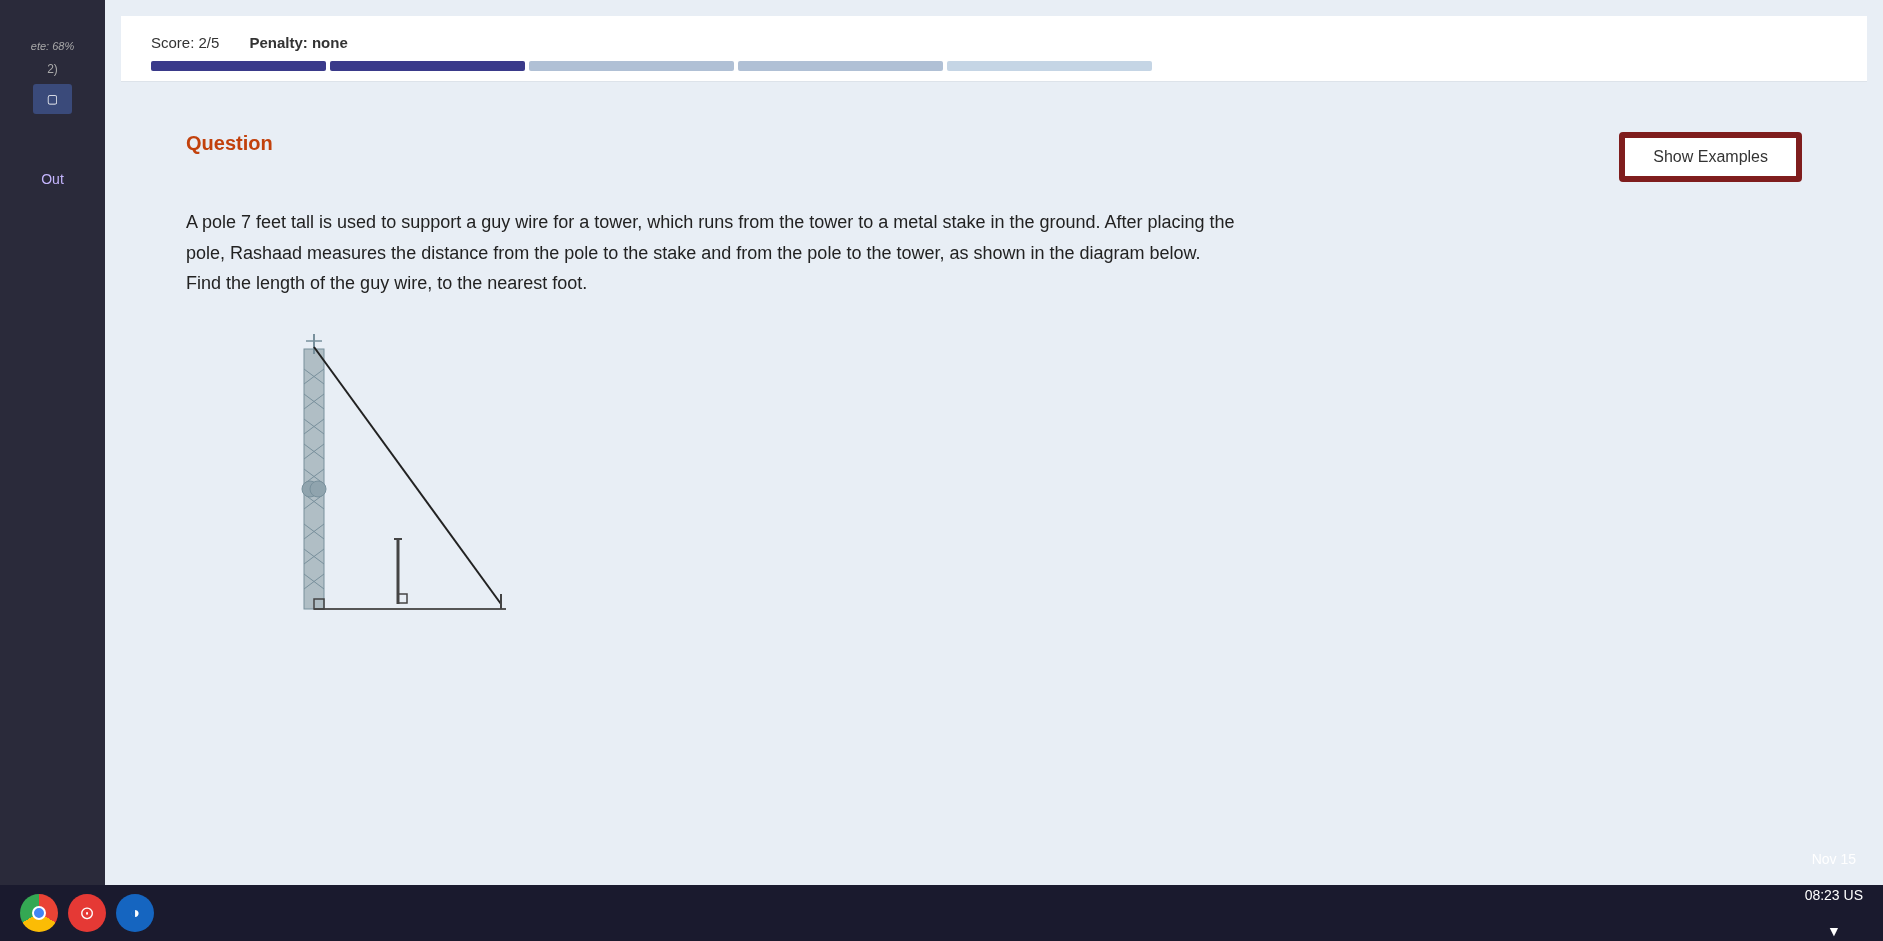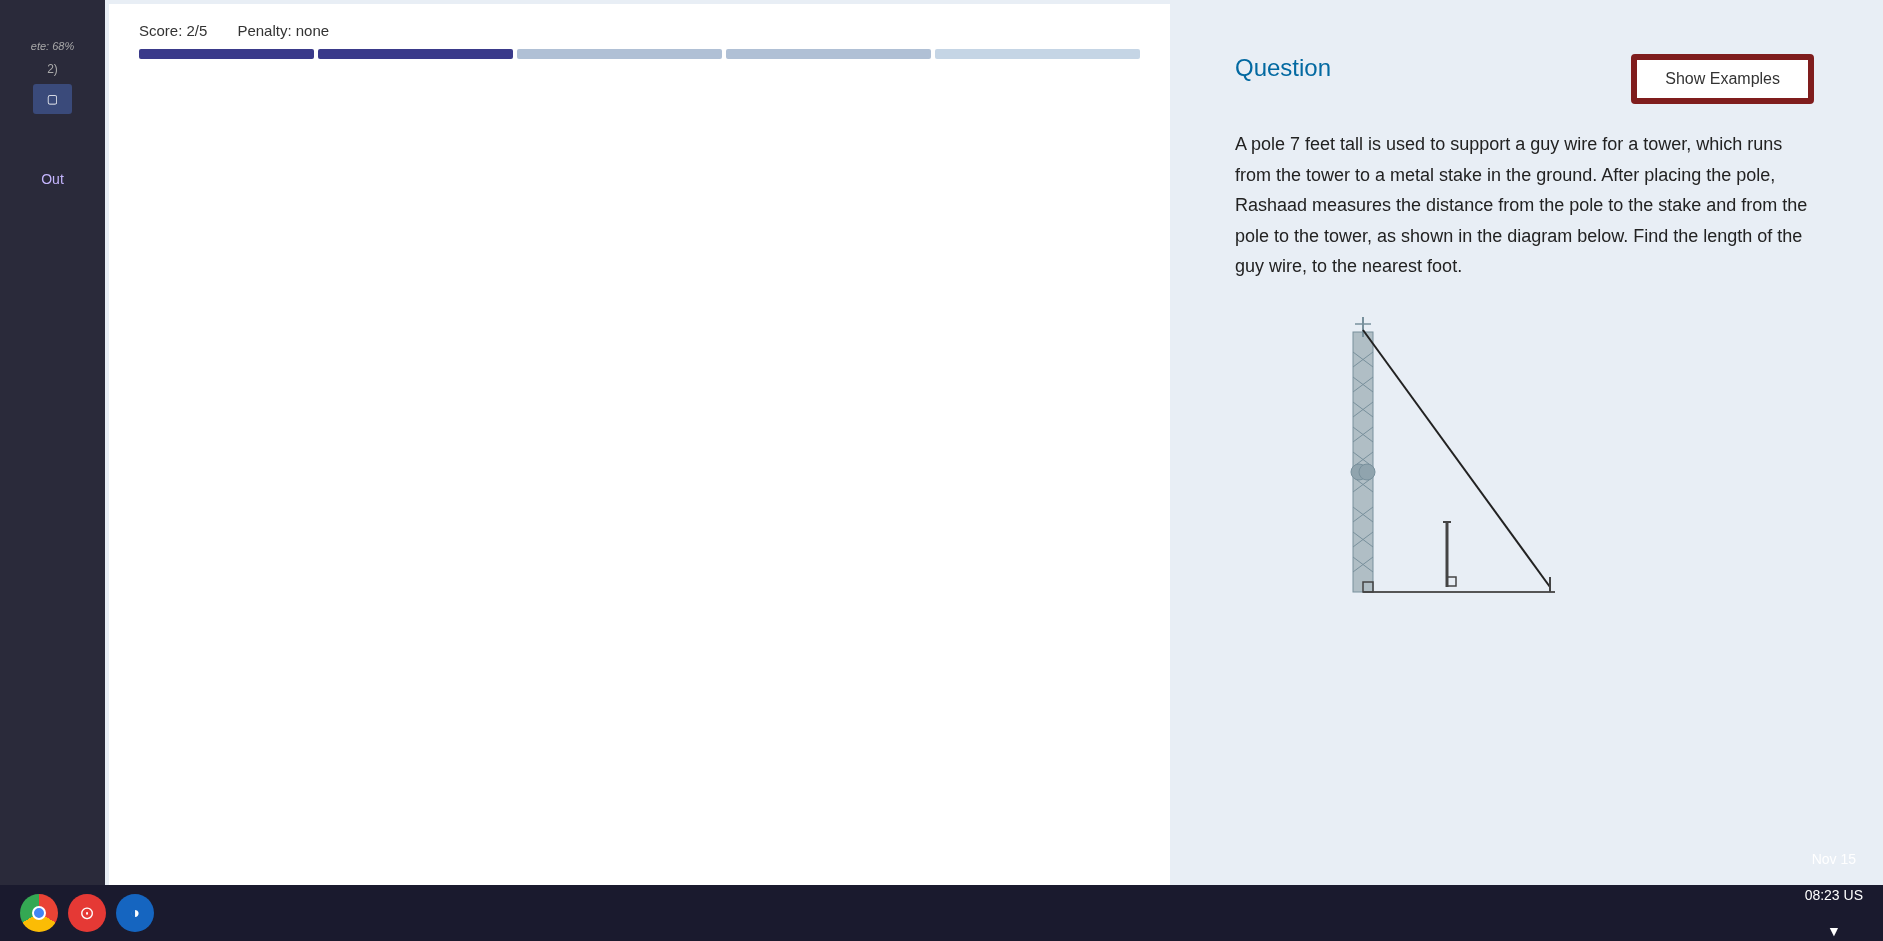--- a/index.html
+++ b/index.html
@@ -23,22 +23,22 @@
       align-items: center;
       padding: 20px 0;
       flex-shrink: 0;
     }
 
     
     .main-content {
       flex: 1;
       background: #e8eef5;
       display: flex;
-      flex-direction: row;
-      padding: 4px;
+      flex-direction: column;
+      padding: 16px;
       overflow: hidden;
     }
 
     
     .score-bar-container {
       background: #ffffff;
       padding: 18px 30px 10px 30px;
       border-bottom: 1px solid #dde3ea;
     }
 
@@ -51,21 +51,21 @@
 
     .score-text {
       font-size: 15px;
       color: #333;
       font-weight: normal;
     }
 
     .penalty-text {
       font-size: 15px;
       color: #333;
-      font-weight: normal;
+      font-weight: bold;
     }
 
     .progress-bar-track {
       display: flex;
       gap: 4px;
       align-items: center;
     }
 
     .progress-segment {
       height: 10px;
@@ -83,23 +83,23 @@
     }
 
     .question-header {
       display: flex;
       justify-content: space-between;
       align-items: flex-start;
       margin-bottom: 25px;
     }
 
     .question-label {
-      font-size: 24px;
-      font-weight: normal;
-      color: #0369a1;
+      font-size: 20px;
+      font-weight: bold;
+      color: #c2410c;
     }
 
     .show-examples-btn {
       border: 6px solid #7f1d1d;
       background: #fff;
       padding: 10px 28px;
       font-size: 16px;
       cursor: pointer;
       border-radius: 4px;
       color: #333;

